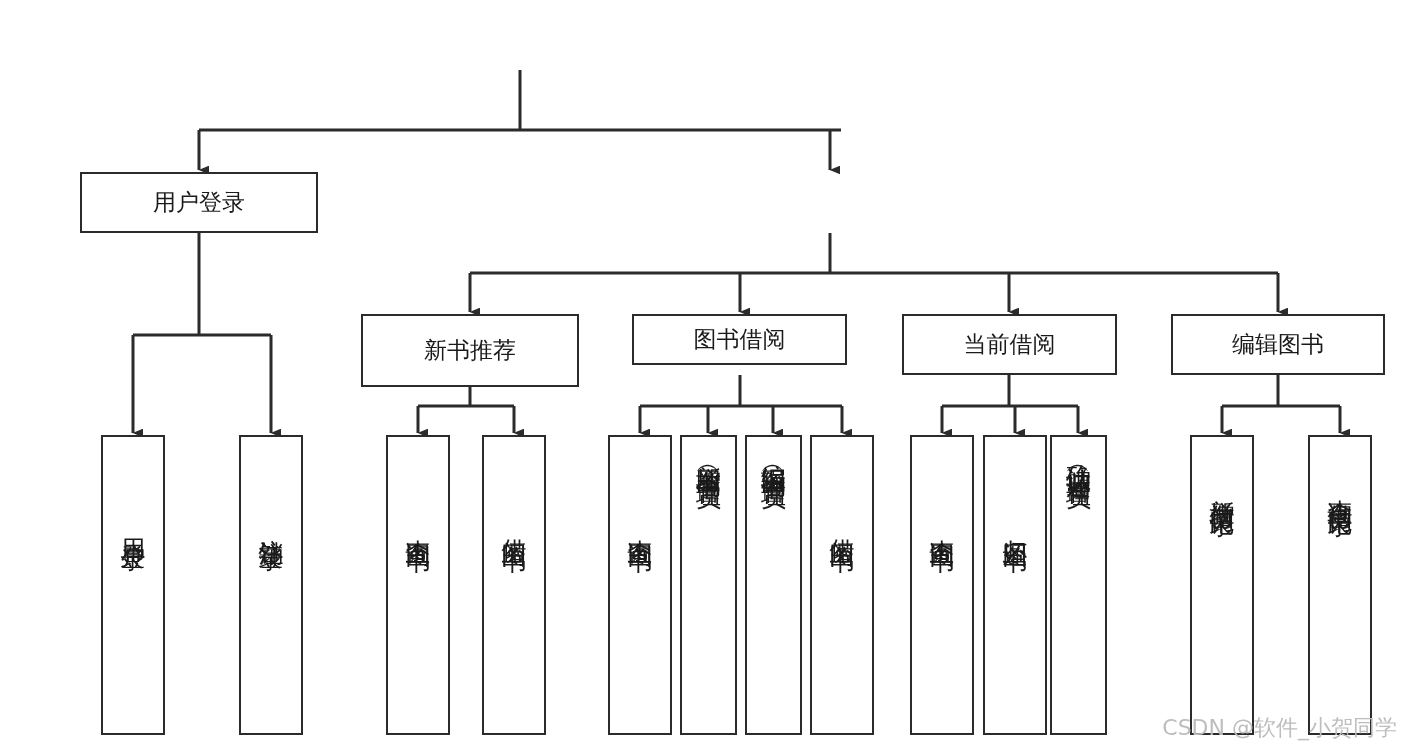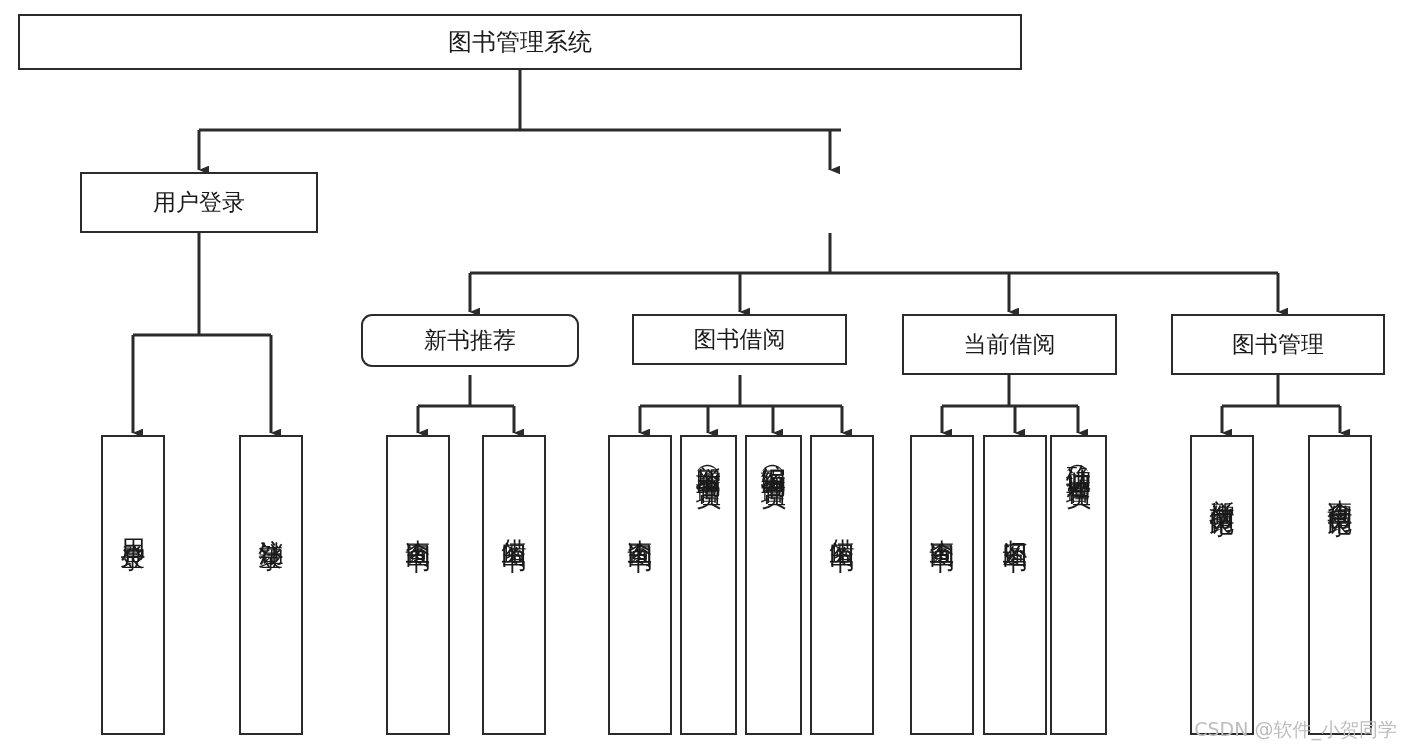--- a/index.html
+++ b/index.html
@@ -58,21 +58,21 @@
     text-orientation: upright;
     font-size: 25px;
     letter-spacing: 3px;
     line-height: 1;
     white-space: nowrap;
   }
   #watermark {
     position: absolute;
     right: 8px;
     bottom: 4px;
-    font-size: 19px;
+    font-size: 22px;
     color: #bdbdbd;
     z-index: 3;
     white-space: nowrap;
     font-family: "DejaVu Sans", "Liberation Sans", sans-serif;
   }
 </style>
 </head>
 <body>
 
 <div id="diagram-root">
@@ -132,43 +132,40 @@
     </g>
 
     <g stroke="#2b2b2b" stroke-width="3" fill="none">
       <path d="M1278,375 L1278,406"></path>
       <path d="M1222,406 L1340,406"></path>
       <path d="M1222,406 L1222,433" marker-end="url(#arrowhead)"></path>
       <path d="M1340,406 L1340,433" marker-end="url(#arrowhead)"></path>
     </g>
   </svg>
 
-  <div class="node root horizontal" style="left:18px; top:14px; width:1004px; height:56px;">
-    <span class="node-label">图书管理系统</span>
-  </div>
 
   <div class="node horizontal" style="left:80px; top:172px; width:238px; height:61px;">
     <span class="node-label">用户登录</span>
   </div>
 
 
-  <div class="node horizontal" style="left:361px; top:314px; width:218px; height:53px;border-radius:11px;">
+  <div class="node horizontal" style="left:361px; top:314px; width:218px; height:73px;">
     <span class="node-label">新书推荐</span>
   </div>
 
   <div class="node horizontal" style="left:632px; top:314px; width:215px; height:51px;">
     <span class="node-label">图书借阅</span>
   </div>
 
   <div class="node horizontal" style="left:902px; top:314px; width:215px; height:61px;">
     <span class="node-label">当前借阅</span>
   </div>
 
   <div class="node horizontal" style="left:1171px; top:314px; width:214px; height:61px;">
-    <span class="node-label">图书管理</span>
+    <span class="node-label">编辑图书</span>
   </div>
 
   <div class="node vertical" style="left:101px; top:435px; width:64px; height:300px; padding-top:82px;">
     <span class="node-label">用户登录</span>
   </div>
 
   <div class="node vertical" style="left:239px; top:435px; width:64px; height:300px; padding-top:82px;">
     <span class="node-label">注销登录</span>
   </div>
 

